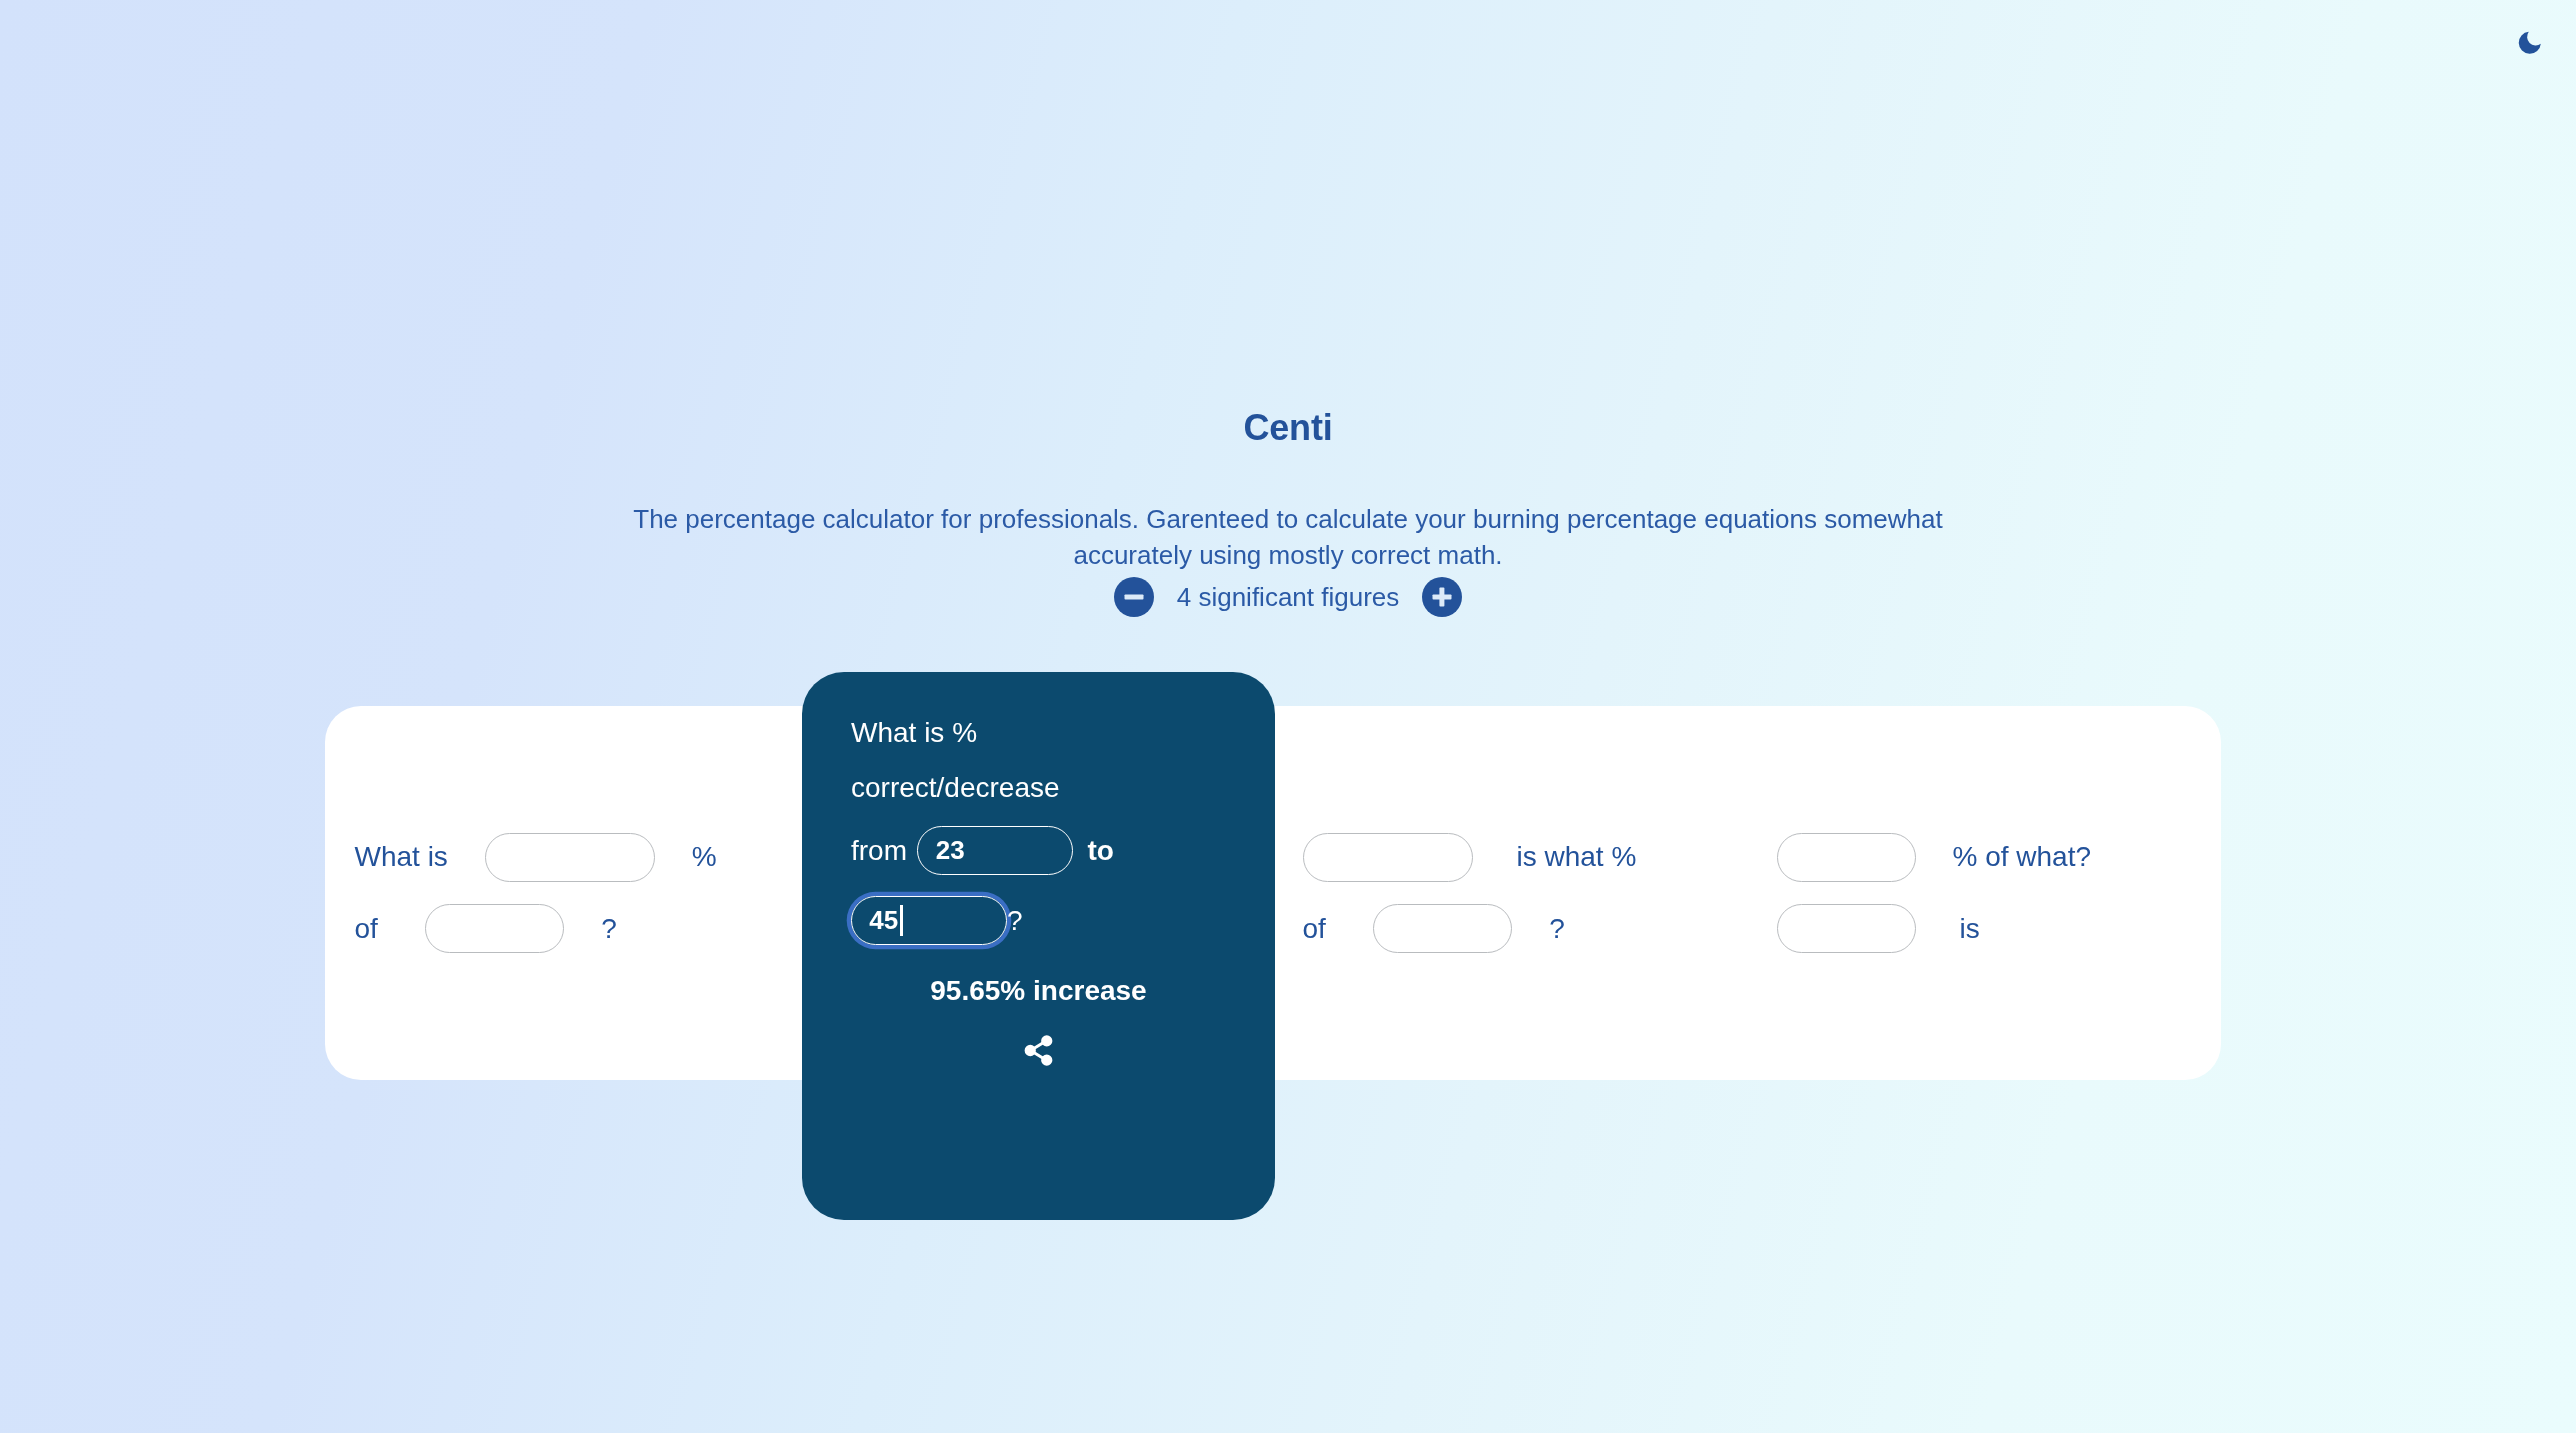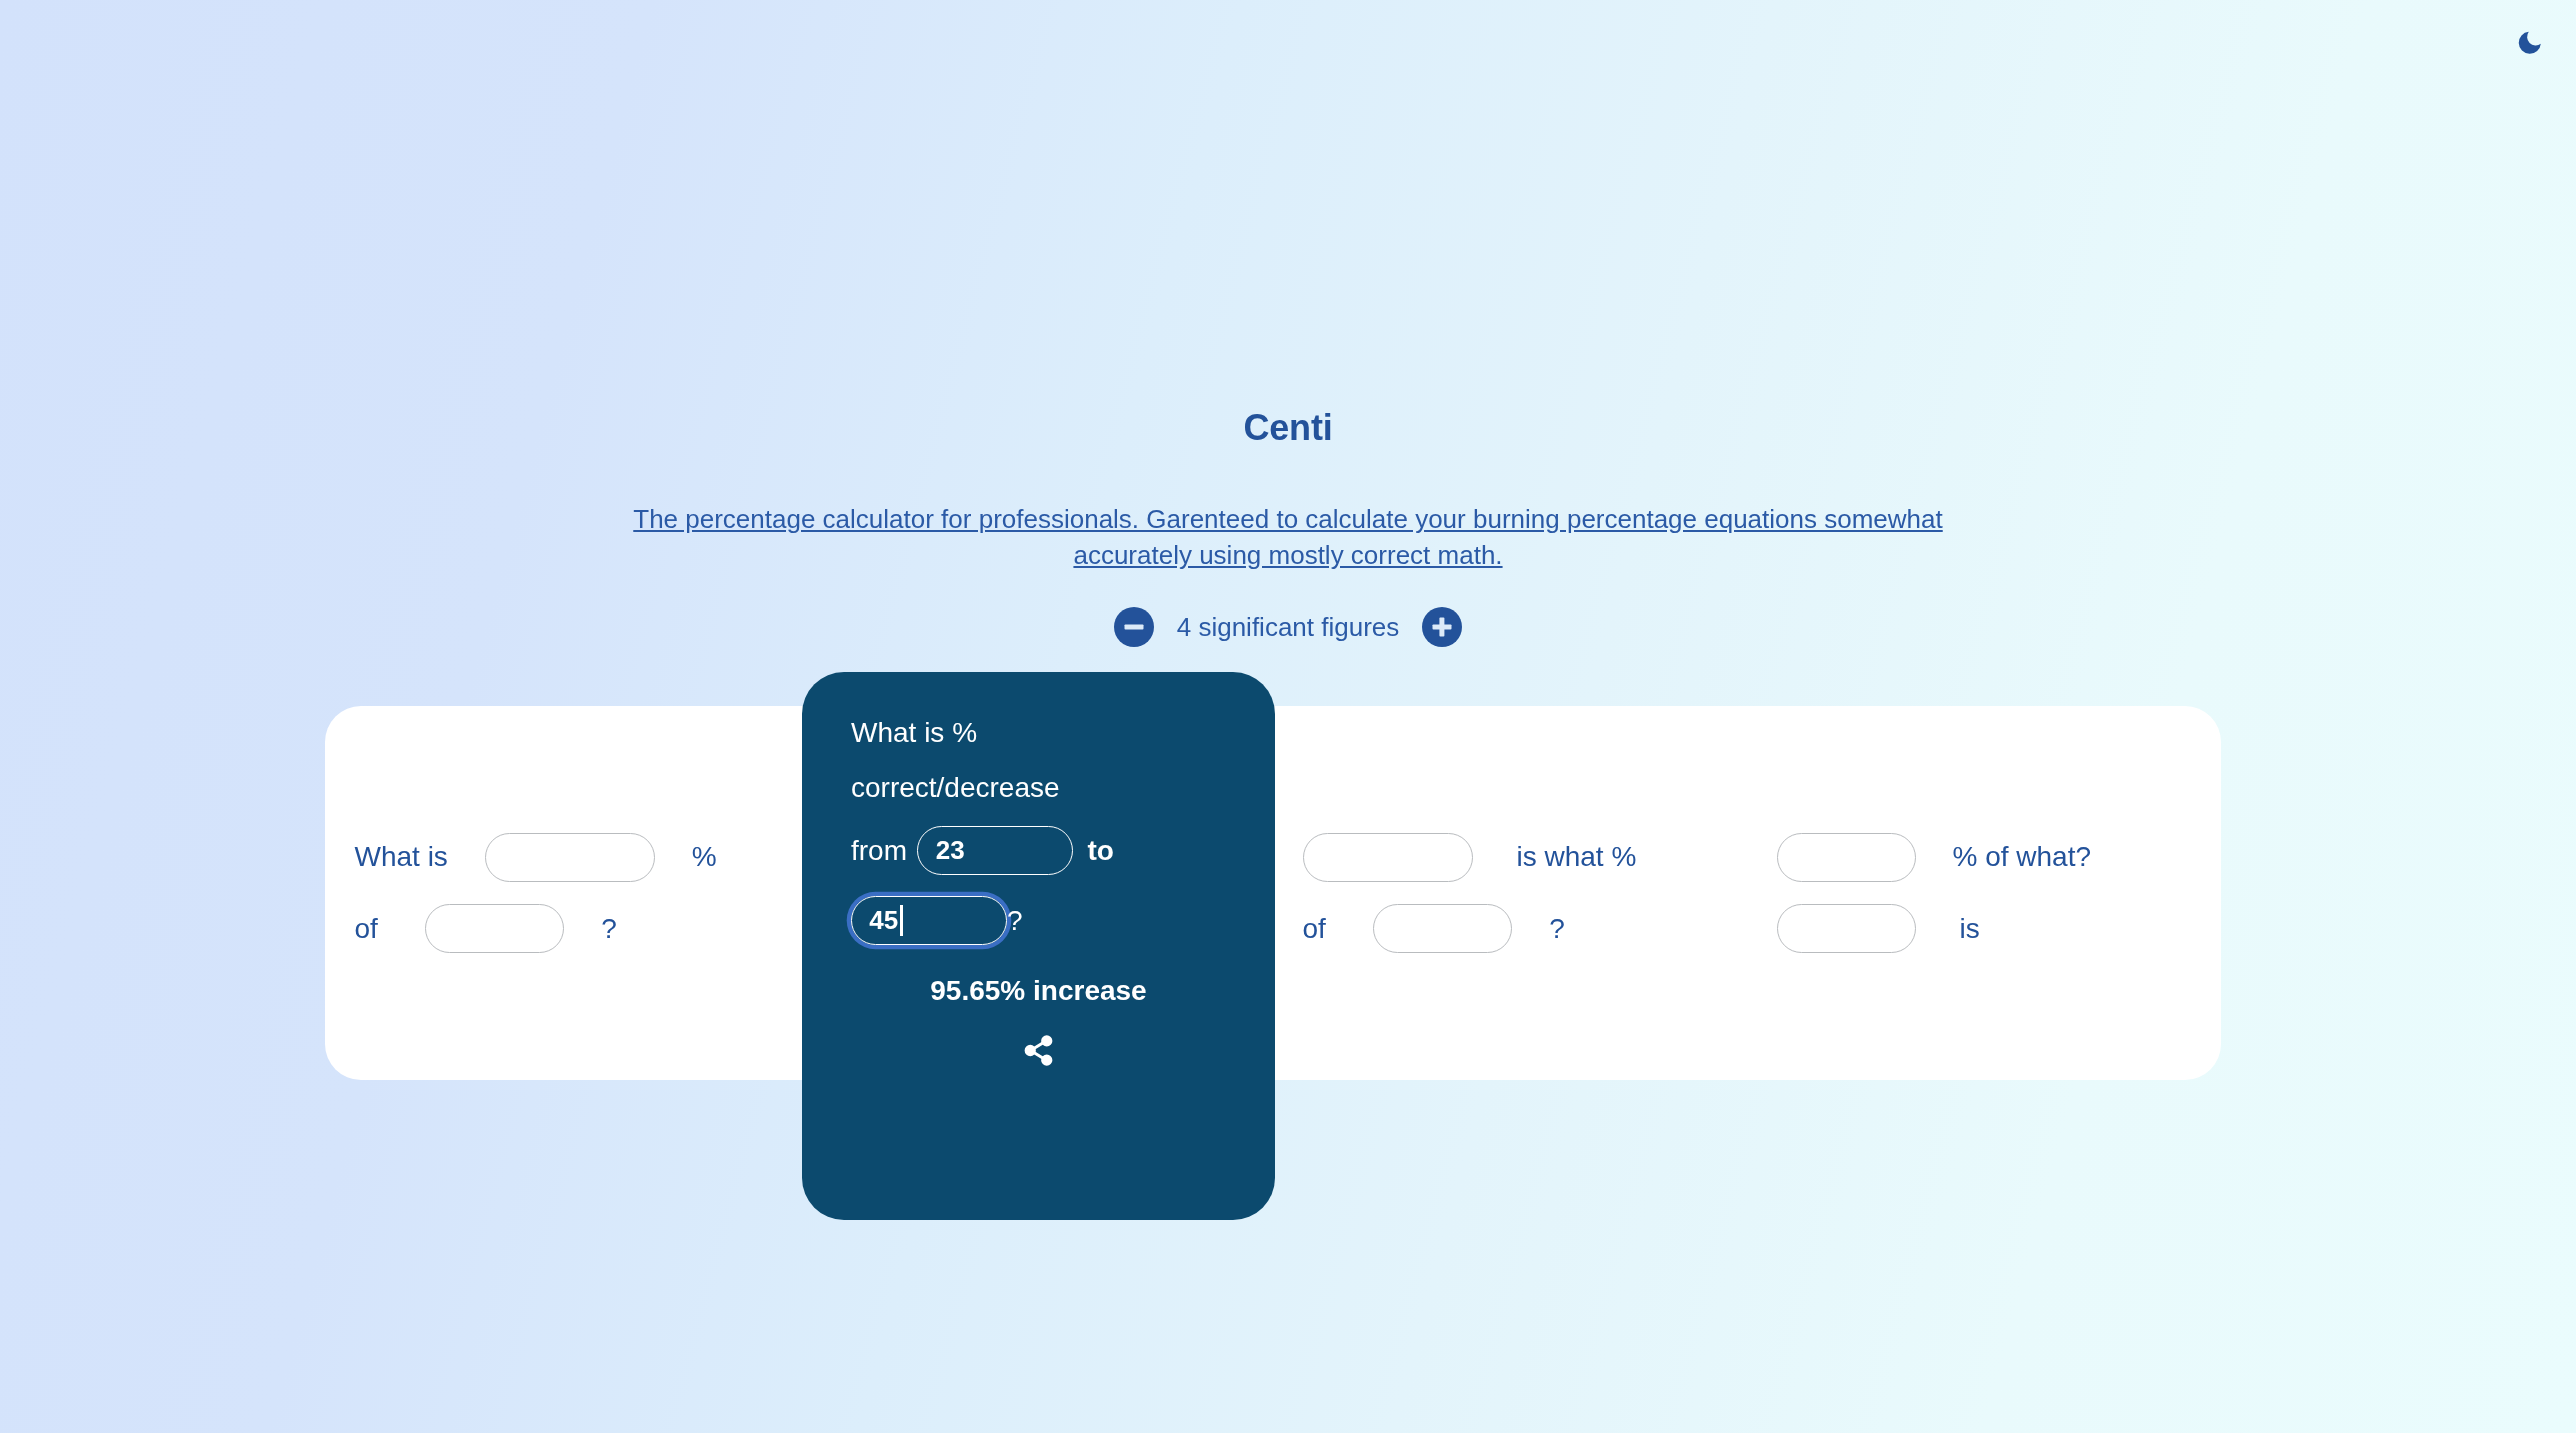--- a/index.html
+++ b/index.html
@@ -57,27 +57,26 @@
   .tagline {
     position: absolute;
     top: 501px;
     left: 50%;
     transform: translateX(-50%);
     width: 1387px;
     text-align: center;
     font-size: 26px;
     line-height: 36px;
     color: #2b5aa6;
-    text-decoration: underline;
   }
 
   
   .sigfig-row {
     position: absolute;
-    top: 607px;
+    top: 577px;
     left: 0;
     width: 2576px;
     display: flex;
     align-items: center;
     justify-content: center;
     gap: 22.5px;
   }
   .step-btn {
     width: 40px;
     height: 40px;

